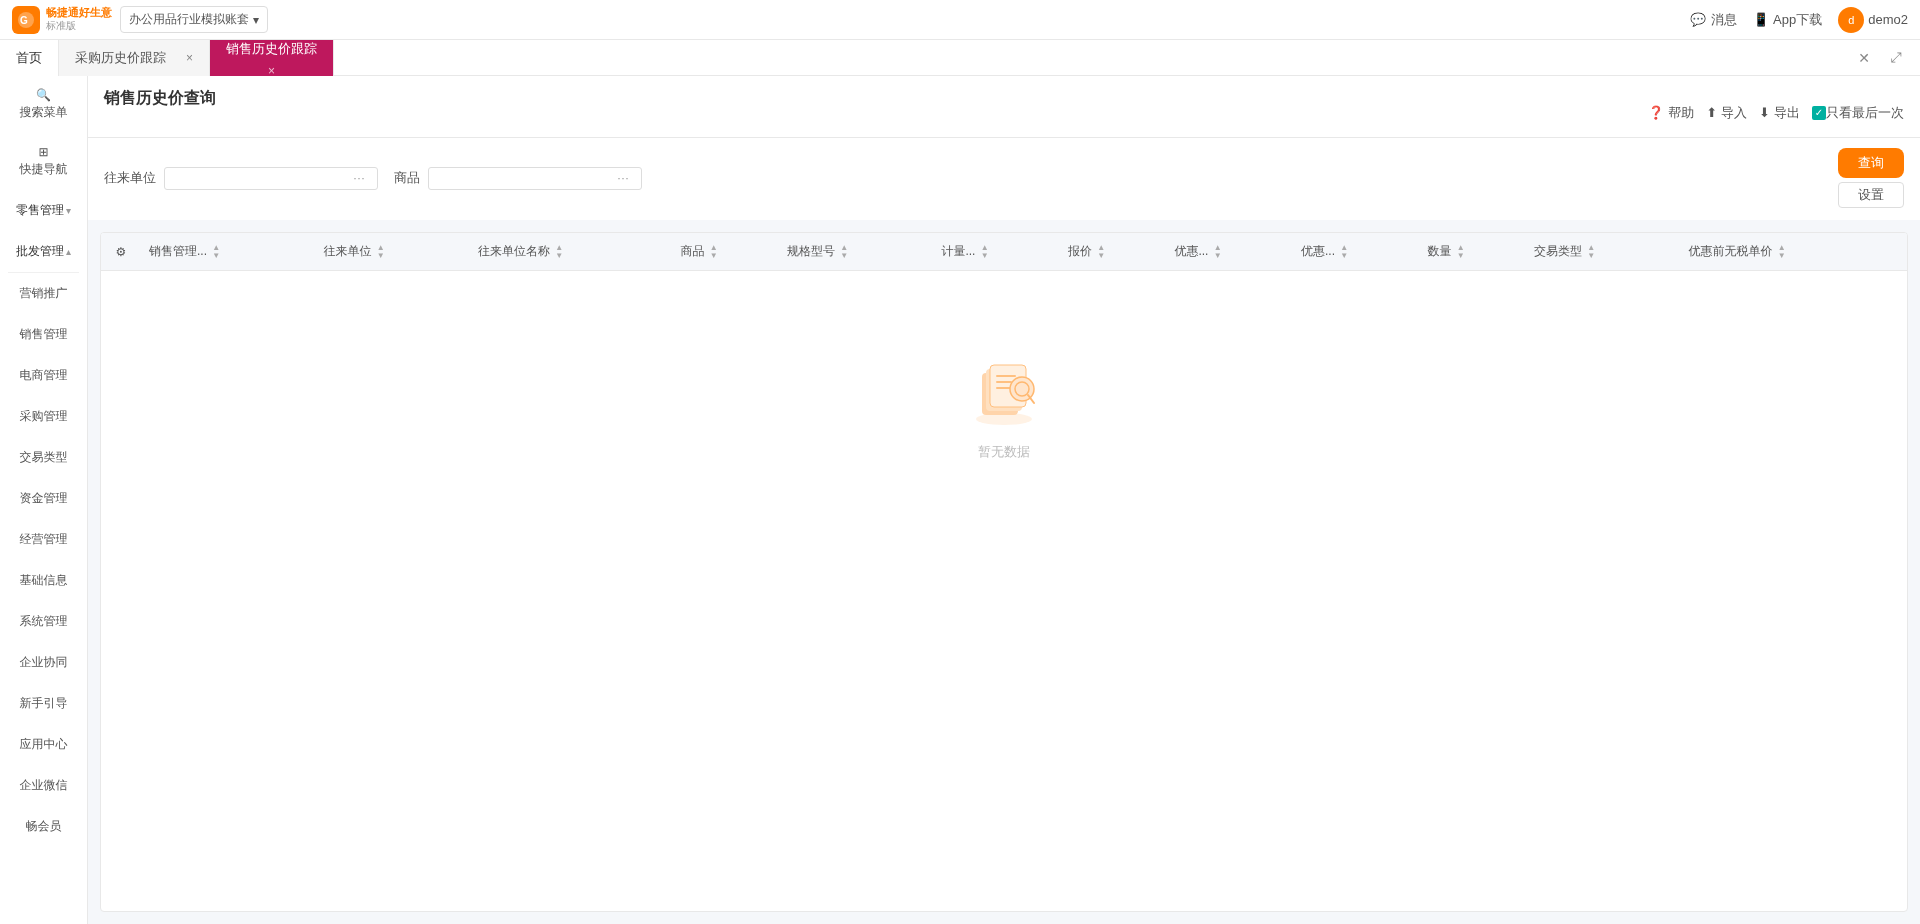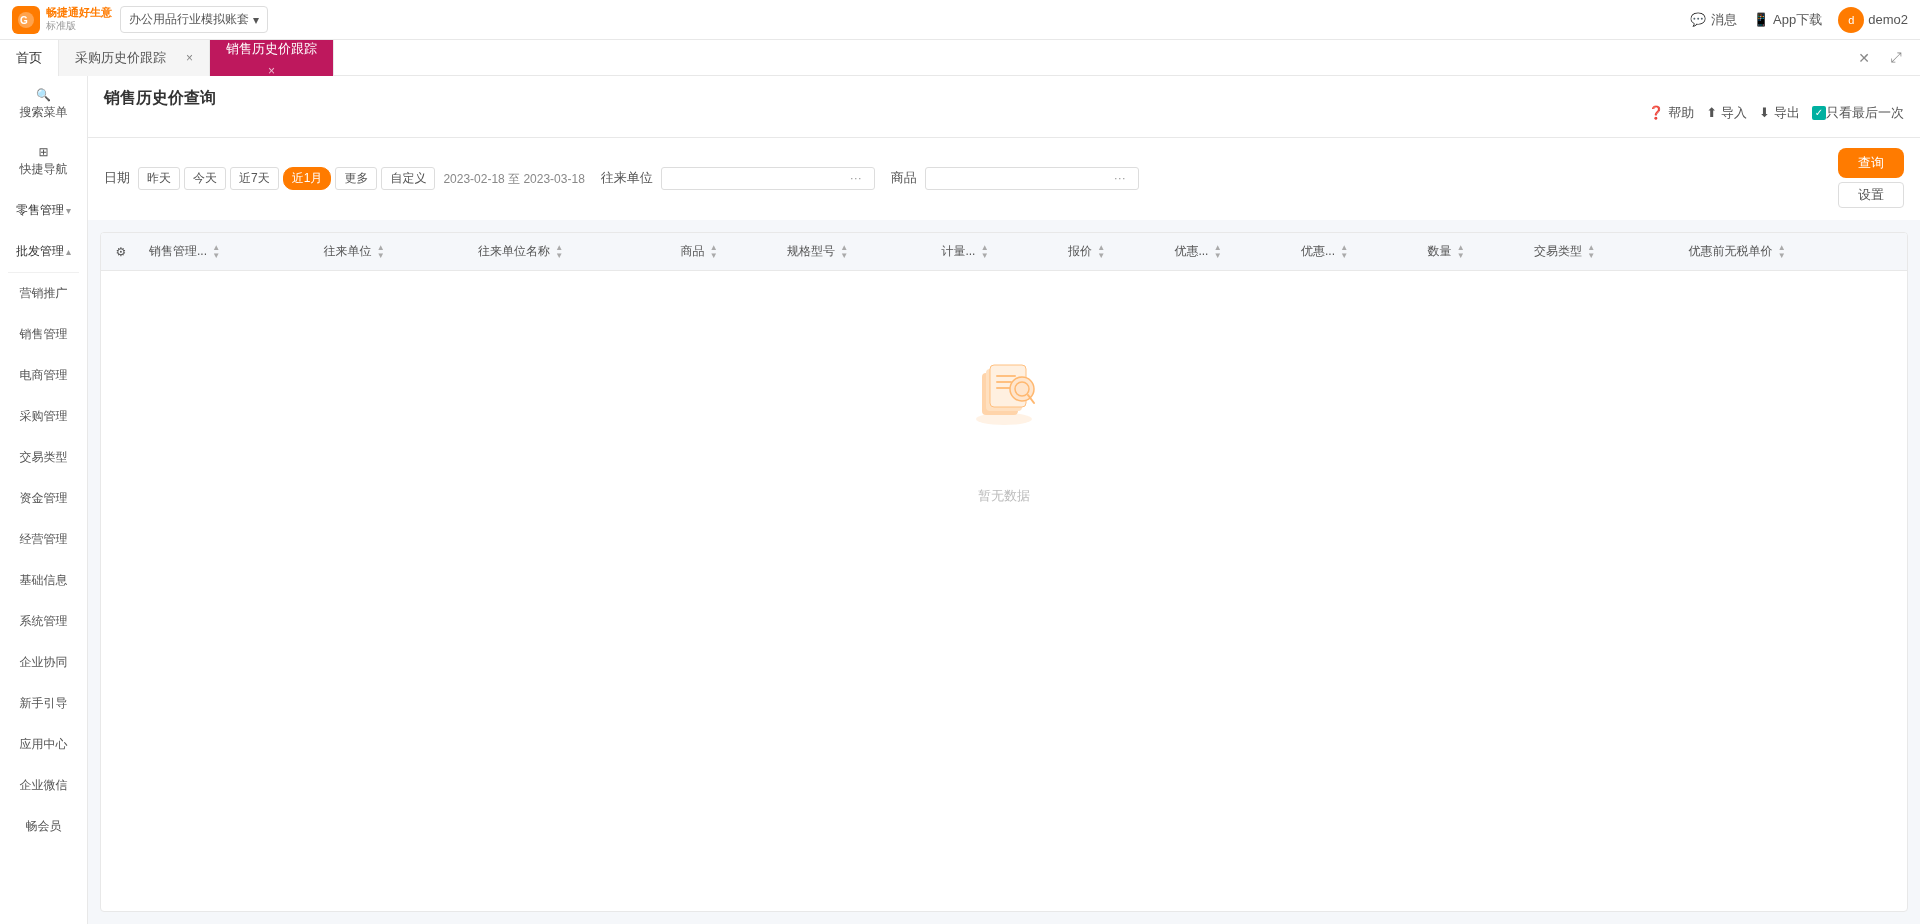--- a/index.html
+++ b/index.html
@@ -68,21 +68,21 @@
     .filter-right-actions { margin-left: auto; display: flex; flex-direction: column; gap: 4px; }
 
     
     .table-container { flex: 1; overflow: auto; margin: 12px; background: #fff; border-radius: 4px; border: 1px solid #e8e8e8; }
     table { width: 100%; border-collapse: collapse; font-size: 13px; }
     thead tr { background: #f5f7fa; }
     th { padding: 10px 8px; text-align: left; font-weight: 500; color: #555; border-bottom: 1px solid #e8e8e8; white-space: nowrap; font-size: 12px; }
     th .sort-arrows { display: inline-flex; flex-direction: column; margin-left: 2px; font-size: 8px; color: #aaa; vertical-align: middle; line-height: 1; }
 
     
-    .empty-state { display: flex; flex-direction: column; align-items: center; justify-content: center; padding: 80px 20px; color: #ccc; gap: 44px; }
+    .empty-state { display: flex; flex-direction: column; align-items: center; justify-content: center; padding: 80px 20px; color: #ccc; }
     .empty-icon { width: 80px; height: 80px; margin-bottom: 12px; }
     .empty-text { font-size: 13px; color: #bbb; }
 
     
     .settings-col { width: 40px; text-align: center; }
   </style>
 </head>
 <body>
 
 <div class="topbar">
@@ -222,32 +222,20 @@
           </div>
           <div class="checkbox-item">
             <div class="checkbox-teal"></div>
             <span>只看最后一次</span>
           </div>
         </div>
       </div>
     </div>
 
     <div class="filter-bar">
-      <div class="filter-group">
-        <span class="filter-label">日期</span>
-        <div class="date-buttons">
-          <button class="date-btn">昨天</button>
-          <button class="date-btn">今天</button>
-          <button class="date-btn">近7天</button>
-          <button class="date-btn active">近1月</button>
-          <button class="date-btn">更多</button>
-          <button class="date-btn">自定义</button>
-        </div>
-        <div class="date-range">2023-02-18 至 2023-03-18</div>
-      </div>
 
       <div class="filter-group">
         <span class="filter-label">往来单位</span>
         <div class="filter-input">
           <input type="text" placeholder="" style="">
           <span class="filter-dots">···</span>
         </div>
       </div>
 
       <div class="filter-group">

